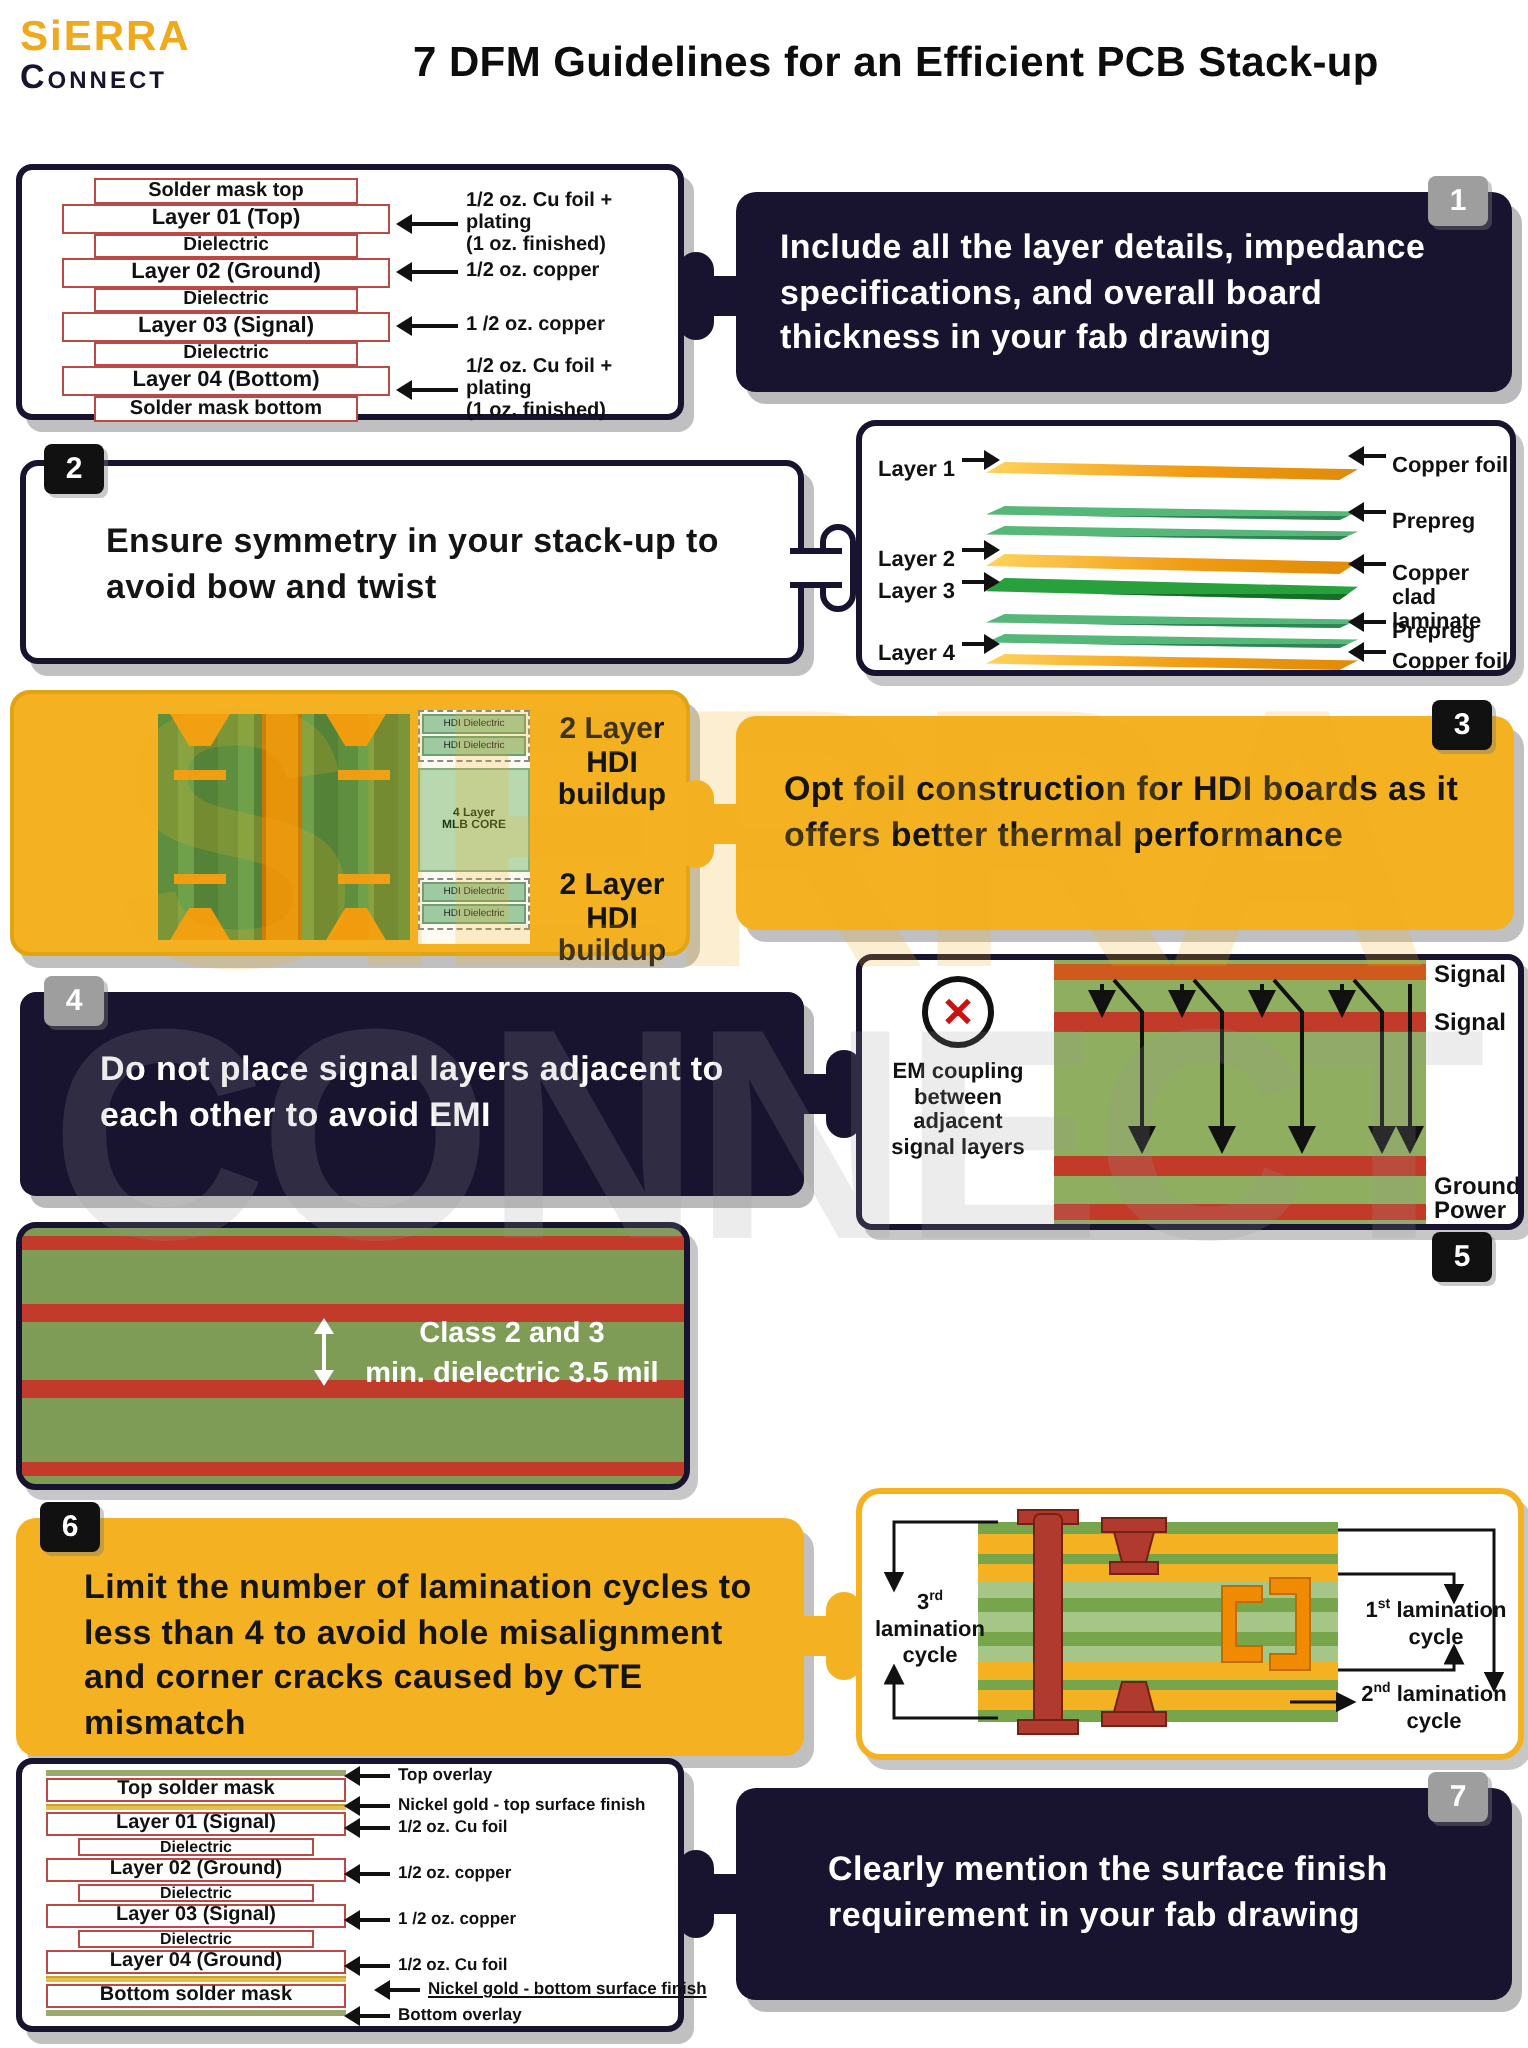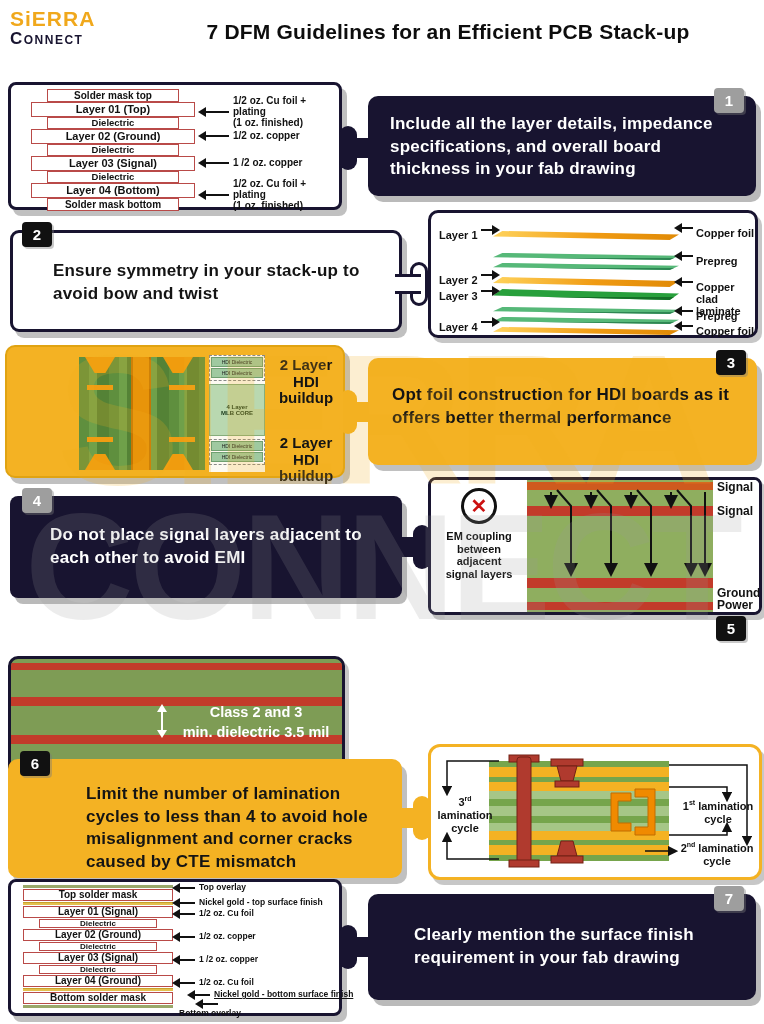--- a/index.html
+++ b/index.html
@@ -93,21 +93,21 @@
   .emi-panel { position:absolute; left:0; top:0; width:96px; height:100%; background:#fff; }
   .emi-x { position:absolute; left:30px; top:8px; width:36px; height:36px; border:3px solid #111; border-radius:50%;
            display:flex; align-items:center; justify-content:center; font-size:20px; font-weight:bold; color:#cc1111; }
   .emi-note { position:absolute; left:2px; top:50px; width:92px; font-size:11px; font-weight:bold; color:#111; text-align:center; line-height:1.15; }
   .emi-board { position:absolute; left:96px; top:0; width:186px; height:132px; background:#8fae5f; }
   .emi-stripe { position:absolute; left:0; width:100%; background:#c23b2a; }
   .emi-labels { position:absolute; left:284px; top:0; width:44px; height:132px; background:#fff; }
   .emi-lab { position:absolute; left:2px; font-size:12px; font-weight:bold; color:#111; }
 
   
-  .cl-box { background:#7e9c55; overflow:hidden;margin-top:45px; }
+  .cl-box { background:#7e9c55; overflow:hidden; }
   .cl-stripe { position:absolute; left:0; width:100%; background:#c23b2a; }
   .varrow { position:absolute; width:2px; background:#fff; }
   .varrow::before { content:""; position:absolute; top:-7px; left:-4px;
      border-bottom:8px solid #fff; border-left:5px solid transparent; border-right:5px solid transparent; }
   .varrow::after { content:""; position:absolute; bottom:-7px; left:-4px;
      border-top:8px solid #fff; border-left:5px solid transparent; border-right:5px solid transparent; }
   .cl-note { position:absolute; font-size:14.5px; font-weight:800; color:#fff; text-align:center; line-height:1.35; }
 
   
   .lam-box { background:#fff; border:3px solid #f4b223; border-radius:12px; box-shadow:4px 5px 0 rgba(130,130,130,.45); }
@@ -322,21 +322,21 @@
     <div class="cl-stripe" style="top:38px;height:9px;"></div>
     <div class="cl-stripe" style="top:76px;height:9px;"></div>
     <div class="cl-stripe" style="top:117px;height:7px;"></div>
     <div class="varrow" style="left:150px;top:52px;height:20px;"></div>
     <div class="cl-note pre" style="left:165px;top:44px;width:160px;">Class 2 and 3
 min. dielectric 3.5 mil</div>
   </div>
 
   <div class="badge black" style="left:716px;top:616px;">5</div>
 
-  <div class="abs box-yellow" style="left:8px;top:759px;width:394px;height:119px;padding-left:44px;">
+  <div class="abs box-yellow" style="left:8px;top:759px;width:394px;height:119px;">
     <div class="tab right yellow" style="top:37px;">
         <div class="th"></div>
         <div class="tn"></div>
       </div>
     <div class="gtext" style="padding:24px 14px 0 34px;">Limit the number of lamination cycles to less than 4 to avoid hole misalignment and corner cracks caused by CTE mismatch</div>
   </div>
   <div class="badge black" style="left:20px;top:751px;">6</div>
 
   <div class="abs lam-box" style="left:428px;top:744px;width:334px;height:136px;">
     <svg width="328" height="130" viewBox="0 0 328 130" style="position:absolute;left:0;top:0;">
@@ -422,21 +422,21 @@
         <span class="txt">1 /2 oz. copper</span>
       </div>
     <div class="ann ann7" style="left:168px;top:96px;">
         <span class="arr l"></span>
         <span class="txt">1/2 oz. Cu foil</span>
       </div>
     <div class="ann ann7" style="left:183px;top:108px;text-decoration:underline;">
         <span class="arr l"></span>
         <span class="txt">Nickel gold - bottom surface finish</span>
       </div>
-    <div class="ann ann7" style="left:168px;top:121px;flex-direction:column;">
+    <div class="ann ann7" style="left:168px;top:121px;">
         <span class="arr l"></span>
         <span class="txt">Bottom overlay</span>
       </div>
   </div>
 
   <div class="abs box-navy" style="left:368px;top:894px;width:388px;height:106px;">
     <div class="tab left navy" style="top:31px;">
         <div class="th"></div>
         <div class="tn"></div>
       </div>

